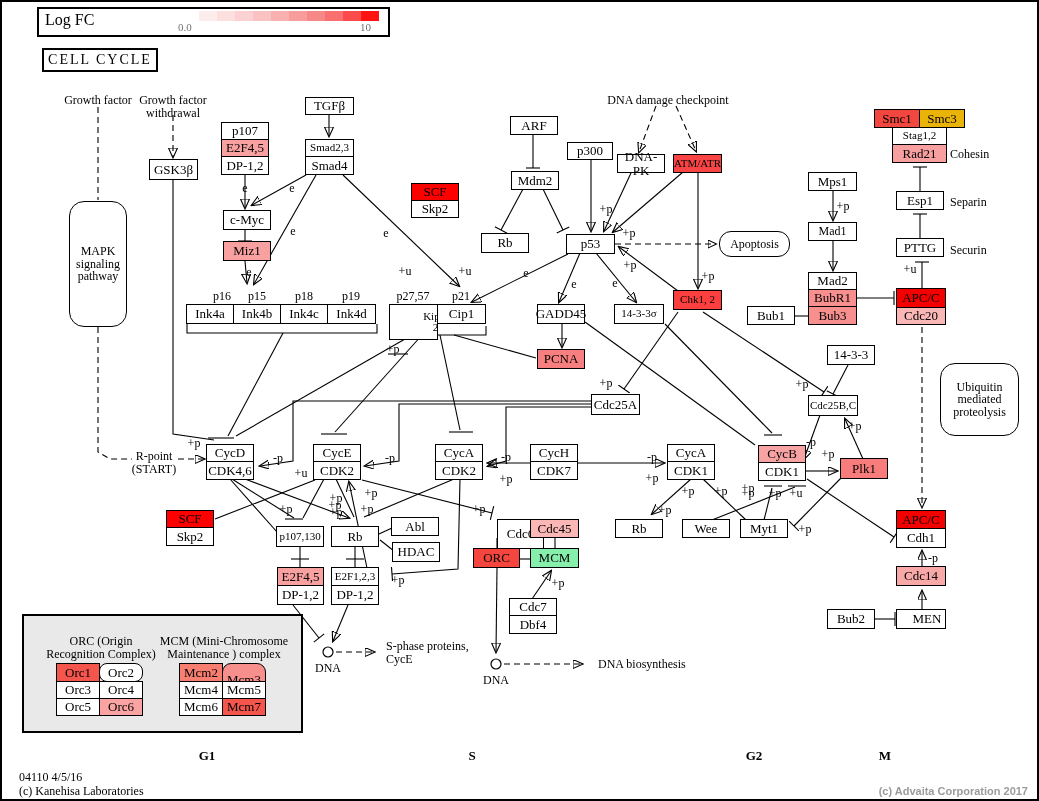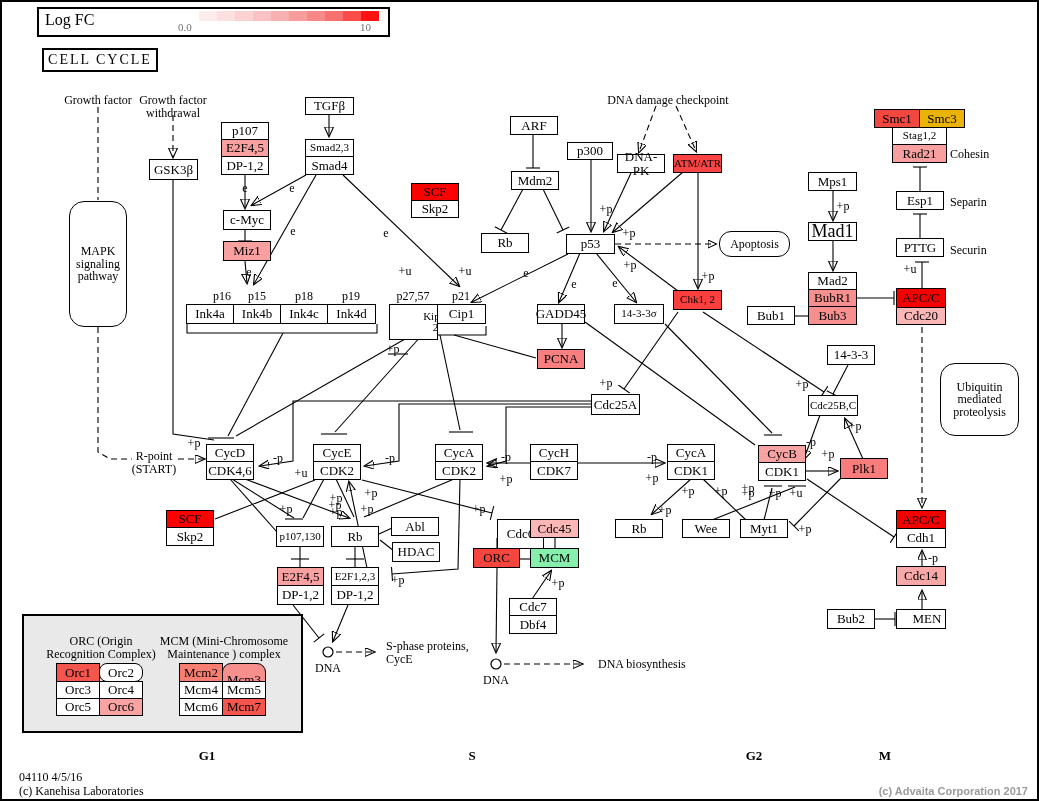--- a/index.html
+++ b/index.html
@@ -200,21 +200,21 @@
       <div class="node" style="left: 535px; top: 302px; width: 48px; height: 20px; font-size: 13px;">GADD45</div>
       <div class="node" style="left: 612px; top: 302px; width: 50px; height: 20px; font-size: 11px;">14-3-3σ</div>
       <div class="node" style="left: 671px; top: 288px; width: 49px; height: 20px; background: rgb(251, 62, 62); font-size: 11px;">Chk1, 2</div>
       <div class="node" style="left: 535px; top: 347px; width: 48px; height: 20px; background: rgb(248, 127, 127); font-size: 13px;">PCNA</div>
       <div class="node" style="left: 589px; top: 392px; width: 49px; height: 21px; font-size: 13px;">Cdc25A</div>
       <div class="node" style="left: 872px; top: 107px; width: 46px; height: 19px; background: rgb(241, 71, 63); font-size: 13px;">Smc1</div>
       <div class="node" style="left: 917px; top: 107px; width: 46px; height: 19px; background: #eab308; font-size: 13px;">Smc3</div>
       <div class="node" style="left: 890px; top: 125px; width: 55px; height: 18px; font-size: 11px;">Stag1,2</div>
       <div class="node" style="left: 890px; top: 142px; width: 55px; height: 19px; background: rgb(248, 160, 160); font-size: 13px;">Rad21</div>
       <div class="node" style="left: 806px; top: 170px; width: 49px; height: 19px; font-size: 13px;">Mps1</div>
-      <div class="node" style="left: 806px; top: 220px; width: 49px; height: 19px; font-size: 18px;">Mad1</div>
+      <div class="node" style="left: 806px; top: 220px; width: 49px; height: 19px; font-size: 12px;">Mad1</div>
       <div class="node" style="left: 894px; top: 189px; width: 48px; height: 19px; font-size: 13px;">Esp1</div>
       <div class="node" style="left: 894px; top: 236px; width: 48px; height: 19px; font-size: 13px;">PTTG</div>
       <div class="node" style="left: 806px; top: 270px; width: 49px; height: 18px; font-size: 13px;">Mad2</div>
       <div class="node" style="left: 806px; top: 287px; width: 49px; height: 18px; background: rgb(248, 143, 143); font-size: 13px;">BubR1</div>
       <div class="node" style="left: 806px; top: 304px; width: 49px; height: 19px; background: rgb(248, 143, 143); font-size: 13px;">Bub3</div>
       <div class="node" style="left: 745px; top: 304px; width: 48px; height: 19px; font-size: 13px;">Bub1</div>
       <div class="node" style="left: 894px; top: 286px; width: 50px; height: 20px; background: rgb(244, 0, 0); font-size: 13px;">APC/C</div>
       <div class="node" style="left: 894px; top: 305px; width: 50px; height: 18px; background: rgb(251, 182, 182); font-size: 13px;">Cdc20</div>
       <div class="node" style="left: 825px; top: 343px; width: 48px; height: 20px; font-size: 13px;">14-3-3</div>
       <div class="node" style="left: 806px; top: 393px; width: 50px; height: 21px; font-size: 11px;">Cdc25B,C</div>

